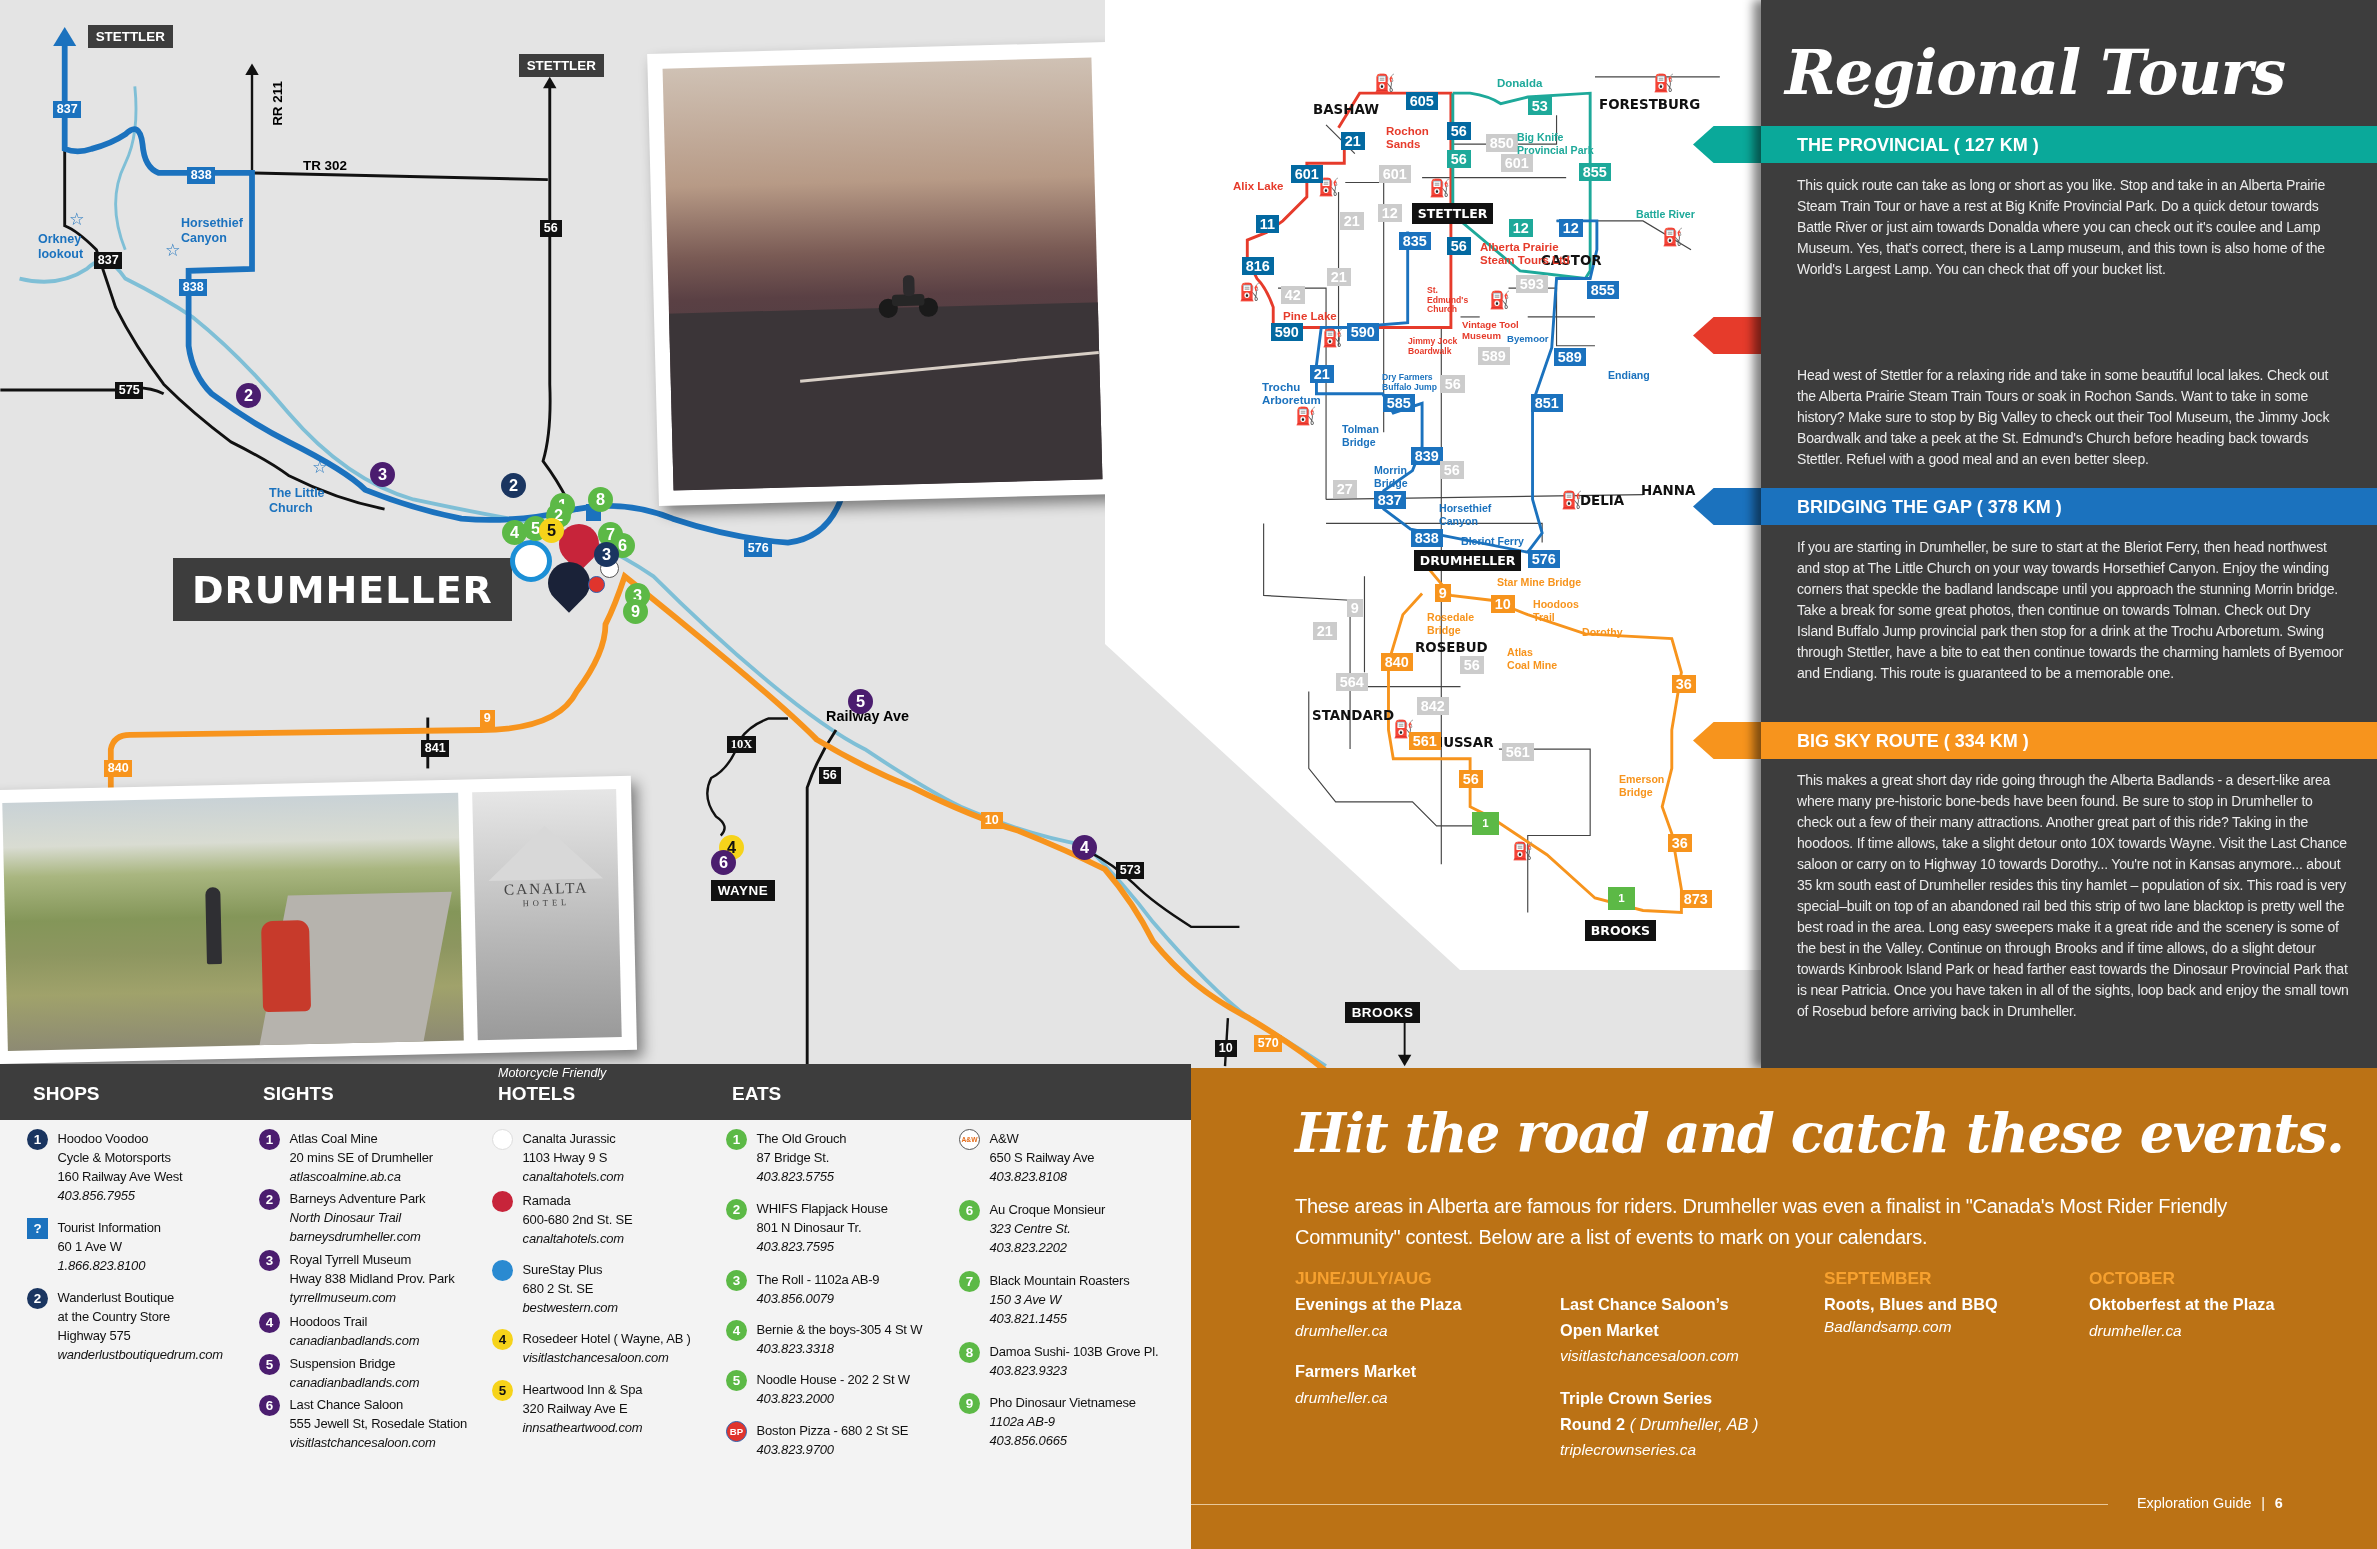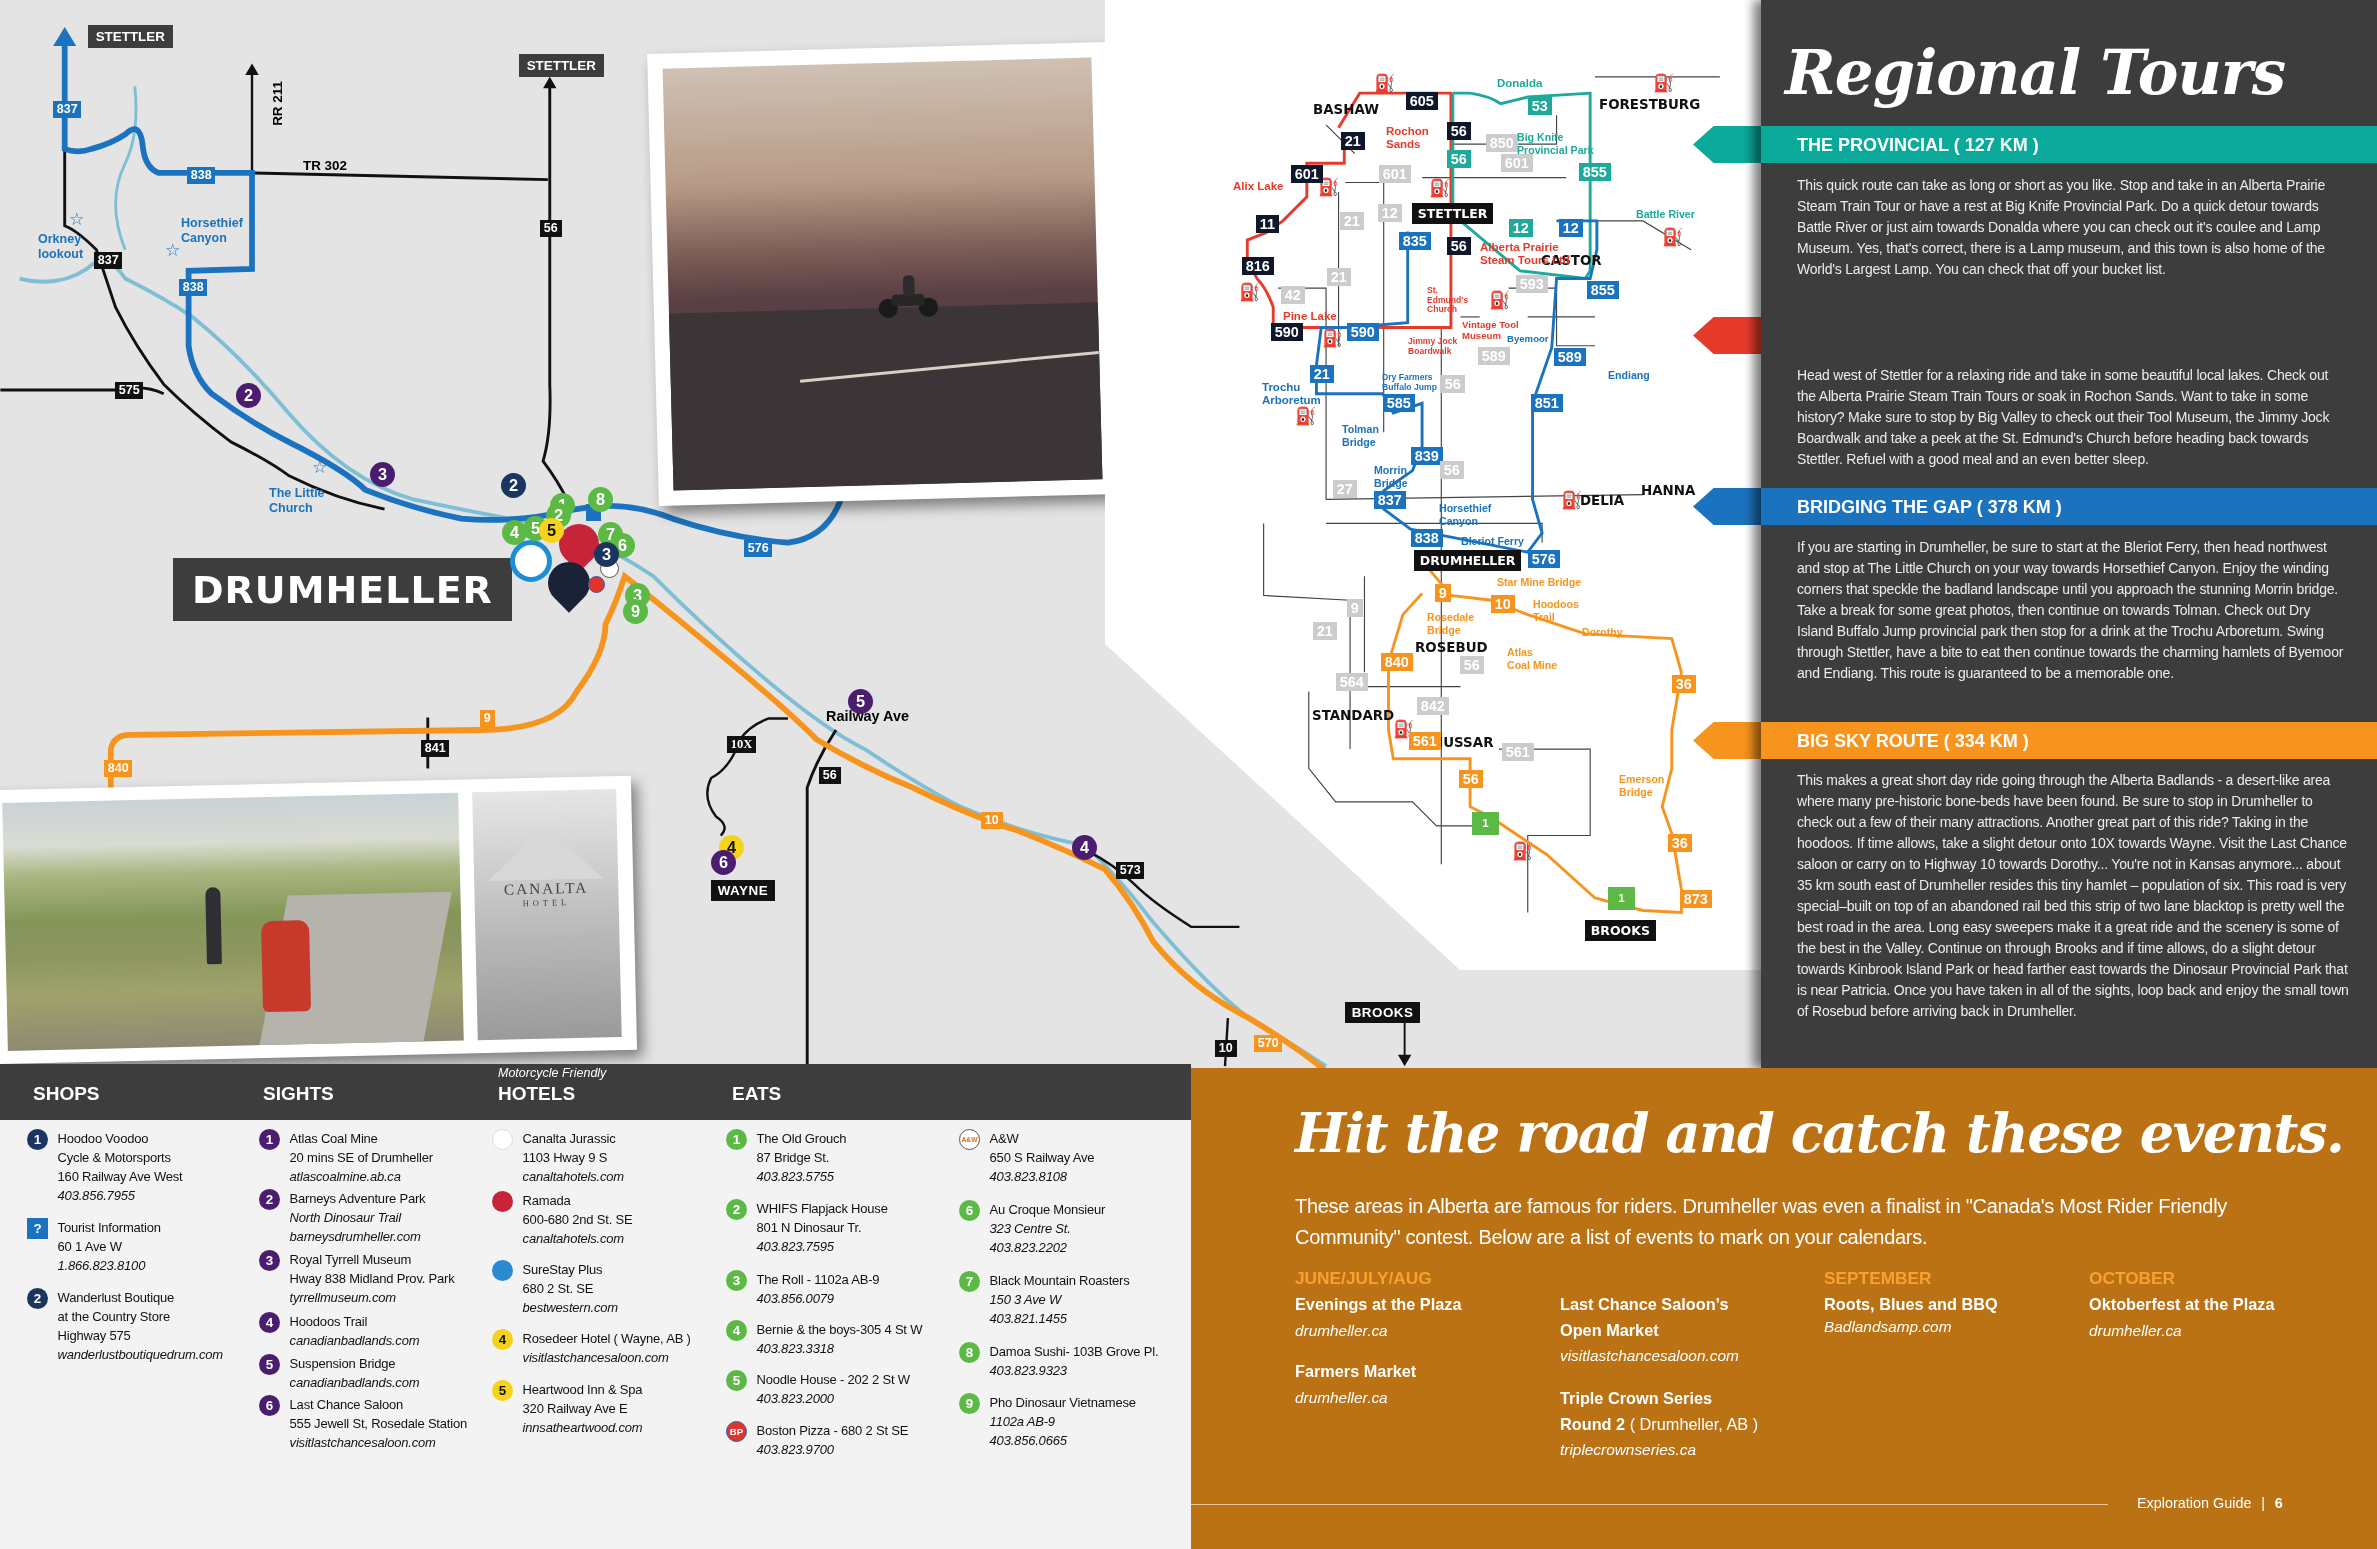--- a/index.html
+++ b/index.html
@@ -40,21 +40,21 @@
   #photo-hotel .roof { position: absolute; left: 10%; right: 10%; top: 14%; height: 22%; background: #d8d8d8; clip-path: polygon(50% 0, 100% 100%, 0 100%); }
   #photo-hotel .sign { position: absolute; left: 0; right: 0; top: 36%; text-align: center; font: 15.4px "Liberation Serif", serif; color: #444; letter-spacing: 1.9px; }
   #photo-hotel .sign small { display: block; font-size: 8.6px; letter-spacing: 3.8px; }
 
   
   #regional-map { position: absolute; left: 1105px; top: 0; width: 663px; height: 970px; background: #fff; clip-path: polygon(0 0, 100% 0, 100% 100%, 355px 100%, 0 644px); }
   #regional-map svg { position: absolute; left: 0; top: 0; }
   .rm-label { position: absolute; font: bold 11.5px "Liberation Sans", sans-serif; line-height: 12.5px; }
   .rm-town { position: absolute; font: bold 13.4px "DejaVu Sans", sans-serif; color: #111; }
   .rm-hwy { position: absolute; color: #fff; font: bold 14.4px "Liberation Sans", sans-serif; padding: 1px 3.8px; line-height: 16.3px; }
-  .rm-hwy.red { background: #0f172a; }
+  .rm-hwy.red { background: #0369a1; }
   .rm-hwy.teal { background: #1ea99a; }
   .rm-hwy.blue { background: #1b72be; }
   .rm-hwy.orange { background: #f7941d; }
   .rm-hwy.grey { background: #cccccc; }
   .rm-tag { position: absolute; background: #111; color: #fff; font: bold 12.5px "DejaVu Sans", sans-serif; padding: 2.9px 5.8px; }
   .gas { position: absolute; font-size: 17.3px; color: #111; line-height: 17.3px; }
 
   
   #tours-panel { position: absolute; left: 1761px; top: 0; width: 617px; height: 1068px; background: #3d3d3d; box-shadow: -7.7px 0 9.6px rgba(0,0,0,.5); }
   #tours-title { position: absolute; left: 24px; top: 37px; font: italic bold 61px "DejaVu Serif", serif; color: #fff; letter-spacing: -1px; }
@@ -81,21 +81,21 @@
   .badge.logo-surestay { background: #2a8ad1; }
   .badge.logo-aw { background: #fff; border: 1px solid #555; color: #e46c1b; font-size: 6.7px; }
   .badge.logo-bp { background: #e0342d; border: 1.9px solid #2b62b1; font-size: 9.6px; }
 
   
   #events { position: absolute; left: 1191px; top: 1068px; width: 1186px; height: 481px; background: #bb7215; }
   #events-title { position: absolute; left: 104px; top: 33px; font: italic bold 54px "DejaVu Serif", serif; color: #fff; letter-spacing: -1.4px; }
   #events-intro { position: absolute; left: 104px; top: 123px; width: 1018px; color: #fff; font: 20px "Liberation Sans", sans-serif; line-height: 31px; letter-spacing: -0.3px; }
   .ev-month { position: absolute; color: #f7a12f; font: bold 17.3px "Liberation Sans", sans-serif; }
   .ev-name { position: absolute; color: #fff; font: bold 16.3px "Liberation Sans", sans-serif; line-height: 26px; }
-  .ev-name .it { font-weight: normal; }
+  .ev-name .it { font-weight: normal; font-style: italic; }
   .ev-link { position: absolute; color: #fff; font: italic 15.4px "Liberation Sans", sans-serif; }
   #footer-rule { position: absolute; left: 0; top: 436px; width: 917px; height: 1px; background: #e8c89a; }
   #footer-text { position: absolute; left: 946px; top: 427px; color: #fff; font: 14.4px "Liberation Sans", sans-serif; }
   #footer-text b { margin-left: 5.8px; }
 </style>
 </head>
 <body>
 
 <div id="local-map">
   <svg class="routes" width="2378" height="1095" viewBox="0 0 2475 1140">

